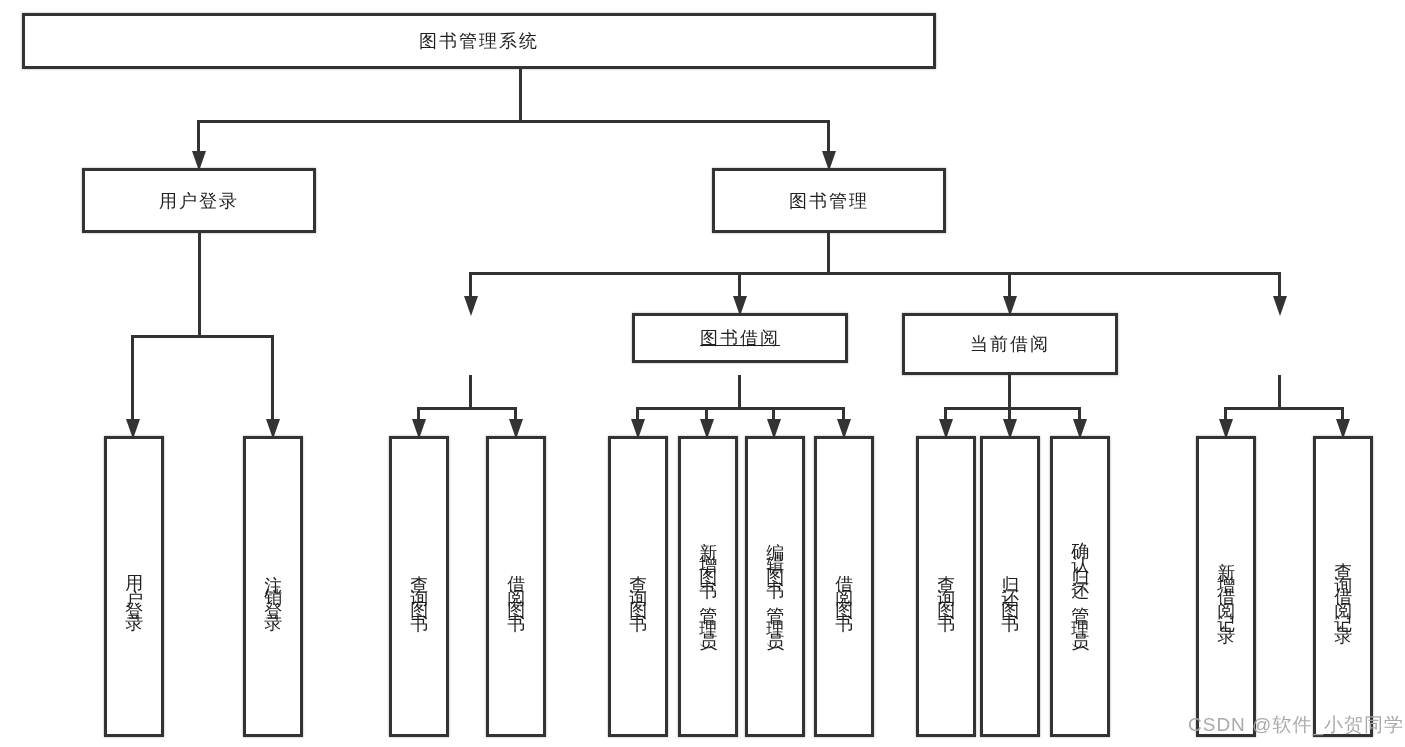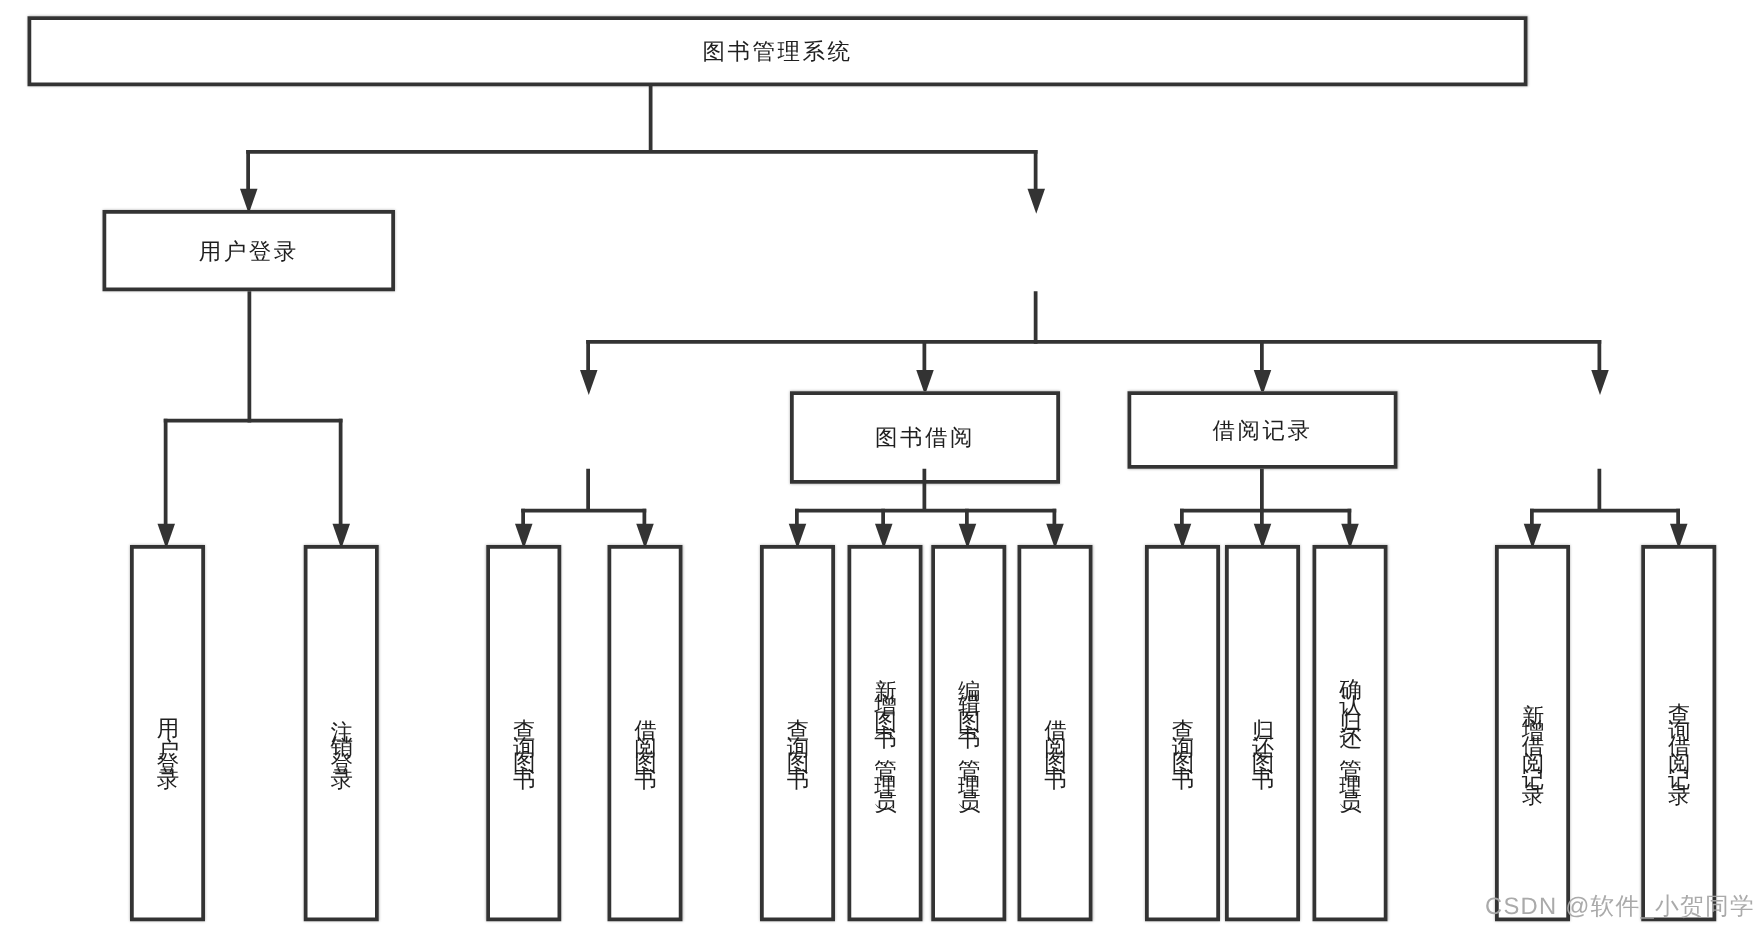--- a/index.html
+++ b/index.html
@@ -45,50 +45,53 @@
     position:absolute;left:1188px;top:712px;z-index:10;
     font-size:19px;color:rgba(165,165,165,0.95);
     letter-spacing:1px;white-space:nowrap;
   }
 </style>
 </head>
 <body>
 
 <div class="canvas">
 
-  <div class="node" style="left:22px;top:13px;width:1200px;height:56px;">
+  <div class="node" style="left:22px;top:13px;width:914px;height:56px;">
     <span>图书管理系统</span>
   </div>
 
   <div class="vline" style="left:519px;top:68px;height:54px;"></div>
   <div class="hline" style="left:197px;top:120px;width:633px;"></div>
   <div class="arrow" style="left:192px;top:120px;height:51px;"></div>
   <div class="arrow" style="left:822px;top:120px;height:51px;"></div>
 
   <div class="node" style="left:82px;top:168px;width:234px;height:65px;">
     <span>用户登录</span>
+  </div>
+  <div class="node" style="left:712px;top:168px;width:234px;height:65px;">
+    <span>图书管理</span>
   </div>
 
   <div class="vline" style="left:198px;top:233px;height:105px;"></div>
   <div class="hline" style="left:131px;top:335px;width:143px;"></div>
   <div class="arrow" style="left:126px;top:335px;height:104px;"></div>
   <div class="arrow" style="left:266px;top:335px;height:104px;"></div>
 
   <div class="vline" style="left:827px;top:233px;height:42px;"></div>
   <div class="hline" style="left:469px;top:272px;width:812px;"></div>
   <div class="arrow" style="left:464px;top:272px;height:44px;"></div>
   <div class="arrow" style="left:733px;top:272px;height:44px;"></div>
   <div class="arrow" style="left:1003px;top:272px;height:44px;"></div>
   <div class="arrow" style="left:1273px;top:272px;height:44px;"></div>
 
-  <div class="node" style="left:632px;top:313px;width:216px;height:74px;">
+  <div class="node" style="left:632px;top:313px;width:216px;height:50px;text-decoration:underline;">
     <span>图书借阅</span>
   </div>
   <div class="node" style="left:902px;top:313px;width:216px;height:62px;">
-    <span>借阅记录</span>
+    <span>当前借阅</span>
   </div>
 
   <div class="vline" style="left:469px;top:375px;height:34px;"></div>
   <div class="hline" style="left:417px;top:407px;width:100px;"></div>
   <div class="arrow" style="left:412px;top:407px;height:32px;"></div>
   <div class="arrow" style="left:509px;top:407px;height:32px;"></div>
 
   <div class="vline" style="left:738px;top:375px;height:34px;"></div>
   <div class="hline" style="left:636px;top:407px;width:209px;"></div>
   <div class="arrow" style="left:631px;top:407px;height:32px;"></div>

